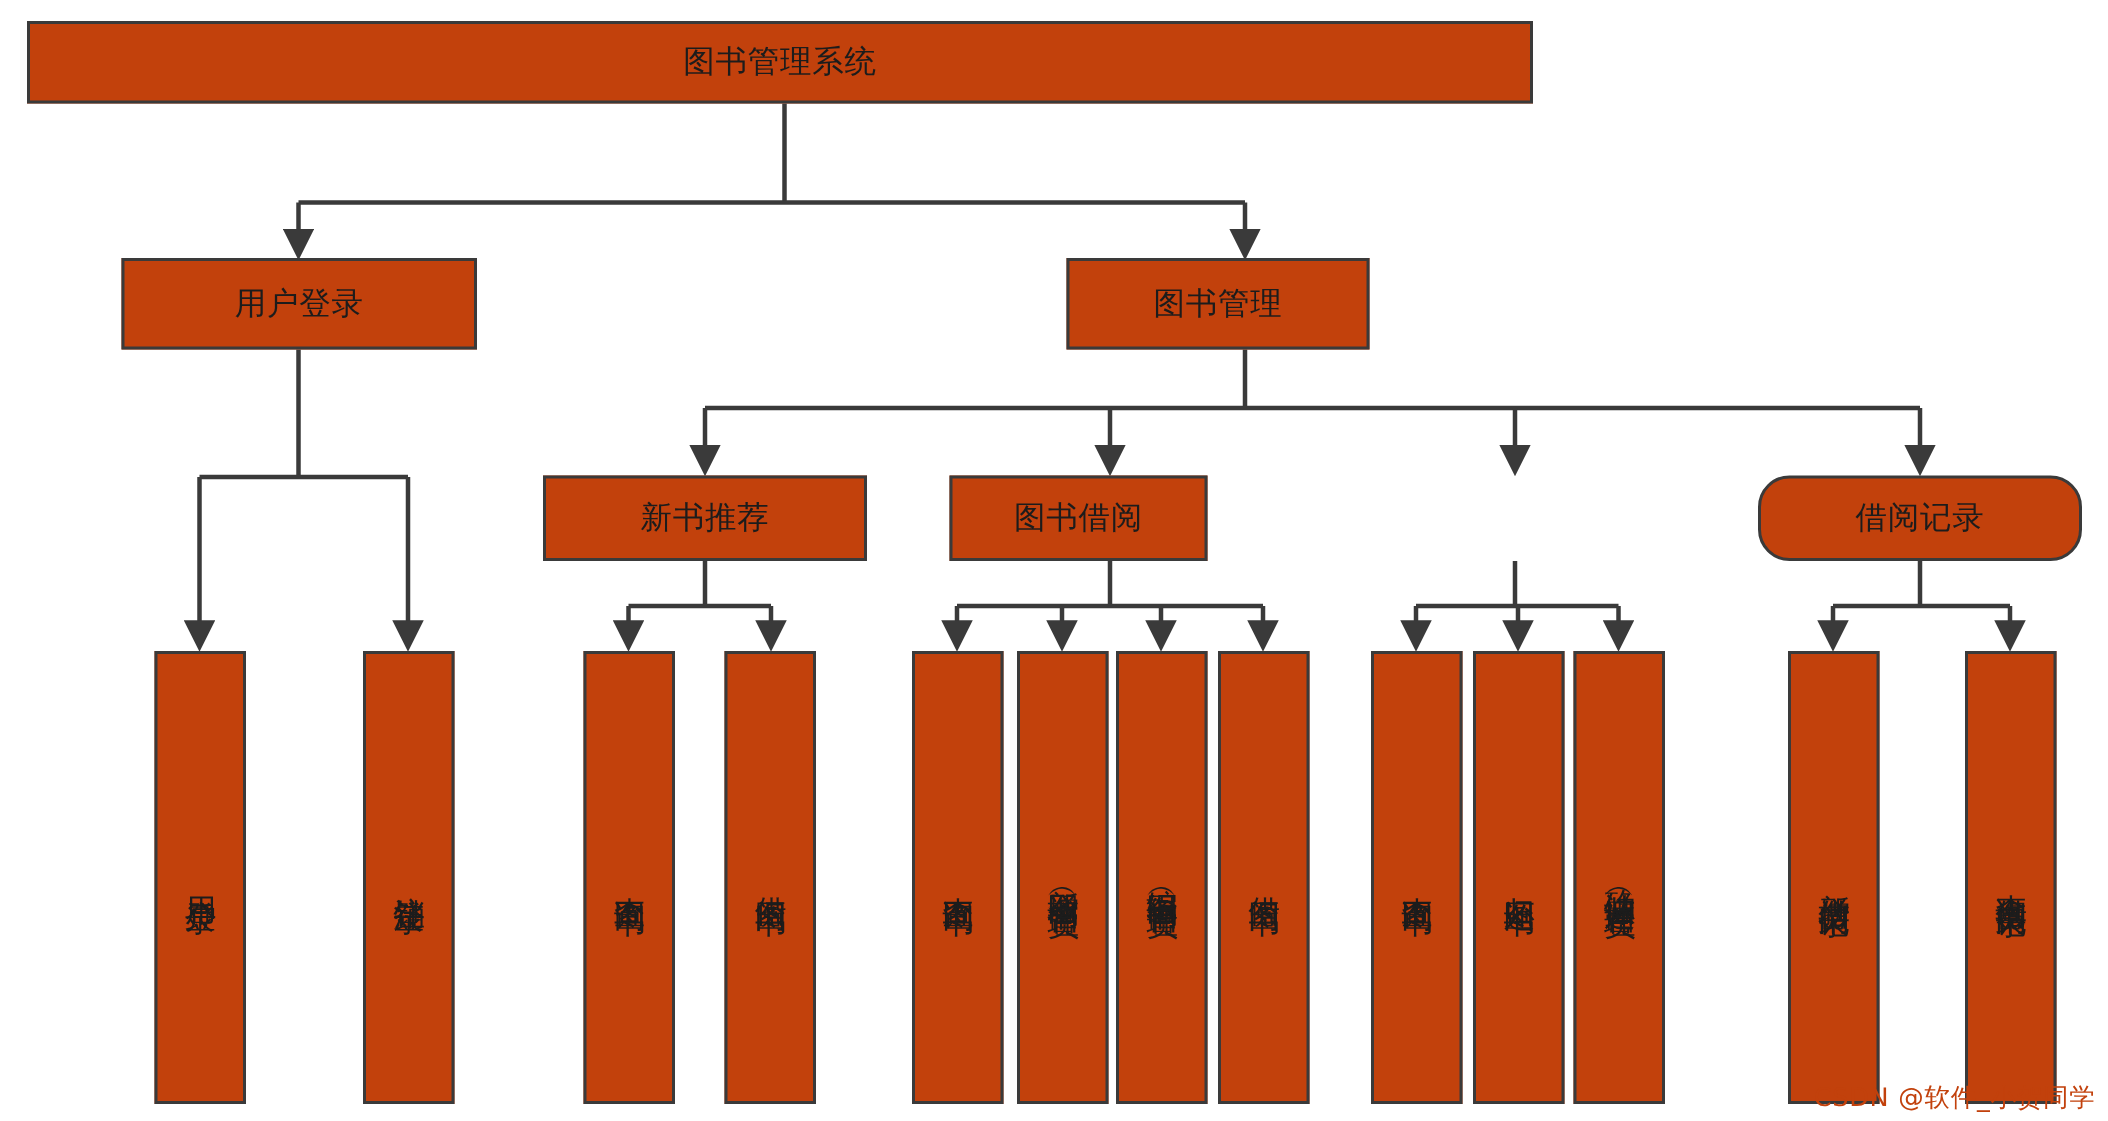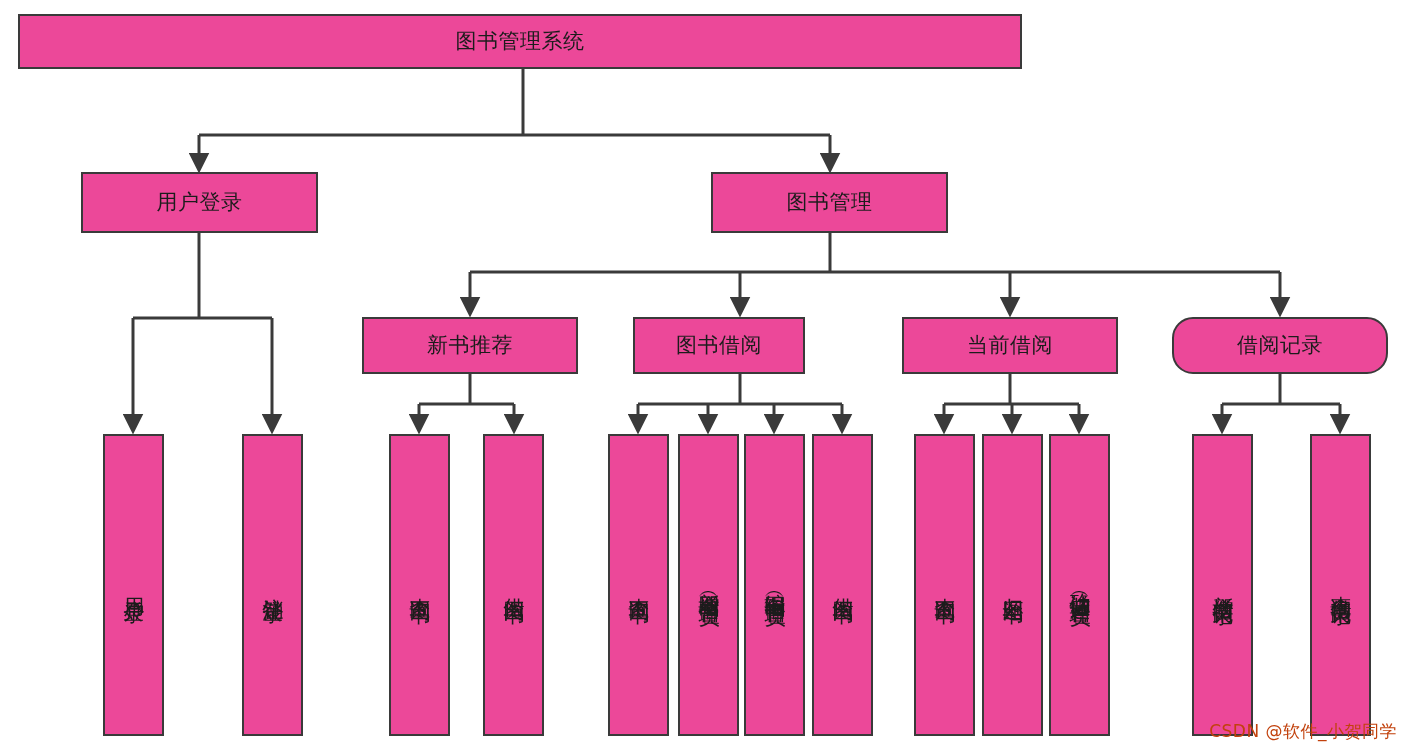--- a/index.html
+++ b/index.html
@@ -22,21 +22,21 @@
   #diagram-svg {
     position: absolute;
     left: 0;
     top: 0;
     width: 1405px;
     height: 747px;
   }
   .node-box {
     position: absolute;
     box-sizing: border-box;
-    background: #ec4899;
+    background: #c2410c;
     border: 2px solid #3a3a3a;
     display: flex;
     align-items: center;
     justify-content: center;
     color: #1c1c1c;
     line-height: 1.18;
     text-align: center;
   }
   .node-h {
     font-size: 21px;
@@ -118,32 +118,29 @@
     </g>
   </svg>
 
   <div class="node-box node-h" style="left:18px; top:14px; width:1004px; height:55px;">
     <span>图书管理系统</span>
   </div>
 
   <div class="node-box node-h" style="left:81px; top:172px; width:237px; height:61px;">
     <span>用户登录</span>
   </div>
-  <div class="node-box node-h" style="left:711px; top:172px; width:237px; height:61px;">
+  <div class="node-box node-h" style="left:711px; top:172px; width:202px; height:61px;">
     <span>图书管理</span>
   </div>
 
   <div class="node-box node-h" style="left:362px; top:317px; width:216px; height:57px;text-align:center;">
     <span>新书推荐</span>
   </div>
   <div class="node-box node-h" style="left:633px; top:317px; width:172px; height:57px;">
     <span>图书借阅</span>
-  </div>
-  <div class="node-box node-h" style="left:902px; top:317px; width:216px; height:57px;">
-    <span>当前借阅</span>
   </div>
   <div class="node-box node-h" style="left:1172px; top:317px; width:216px; height:57px;border-radius:21px;">
     <span>借阅记录</span>
   </div>
 
   <div class="node-box node-v" style="left:103px; top:434px; width:61px; height:302px;">
     <span>用户登录</span>
   </div>
   <div class="node-box node-v" style="left:242px; top:434px; width:61px; height:302px;">
     <span>注销登录</span>

